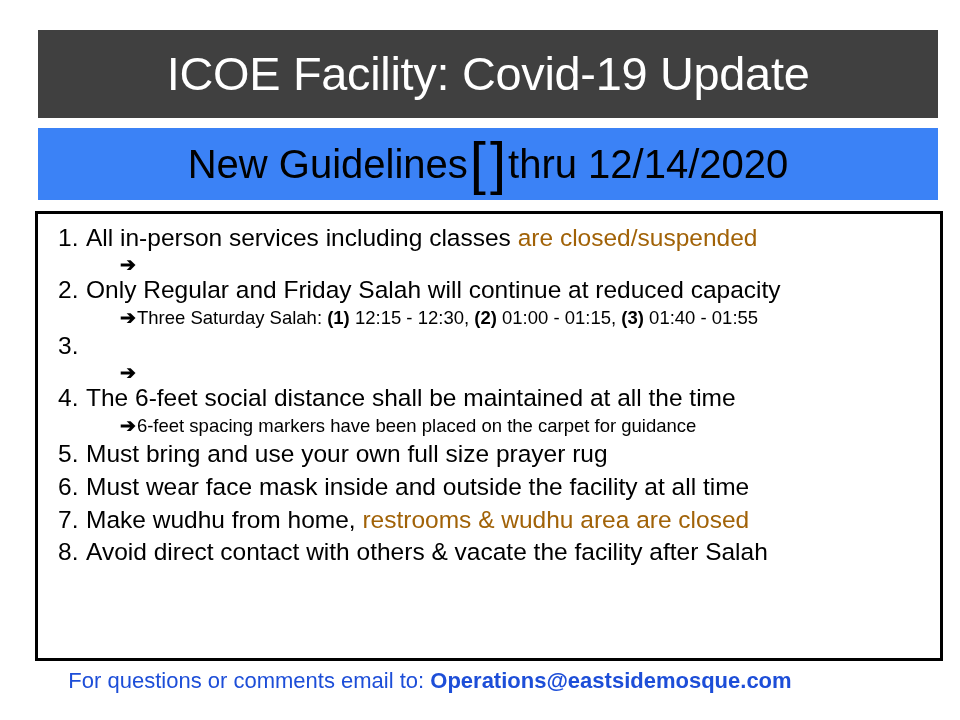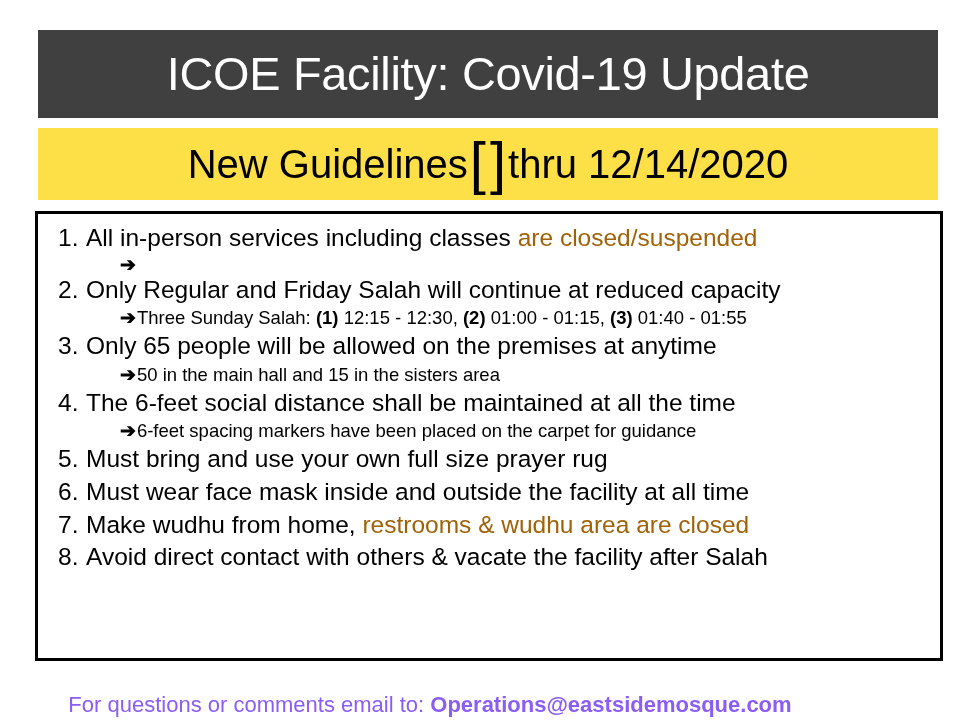--- a/index.html
+++ b/index.html
@@ -44,21 +44,21 @@
     transform: scaleX(1.02);
   }
 
   
   .subtitle-banner {
     position: absolute;
     left: 38px;
     top: 128px;
     width: 900px;
     height: 72px;
-    background: #fde047;
+    background: #3b82f6;
     display: flex;
     align-items: center;
     justify-content: center;
     box-sizing: border-box;
   }
   .subtitle-row {
     display: flex;
     align-items: center;
     justify-content: center;
     white-space: nowrap;
@@ -145,26 +145,26 @@
     line-height: 1;
   }
   .sub-text b {
     font-weight: 700;
   }
 
   
   .footer {
     position: absolute;
     left: 0;
-    top: 692px;
+    top: 668px;
     width: 860px;
     text-align: center;
     font-size: 22px;
     line-height: 1.2;
-    color: #8b5cf6;
+    color: #1d4ed8;
     white-space: nowrap;
   }
   .footer .email {
     font-weight: 700;
   }
 </style>
 </head>
 <body>
 
 <div id="poster">
@@ -195,32 +195,30 @@
         </div>
       </li>
 
       <li class="rule">
         <div class="rule-main">
           <span class="rule-num">2.</span>
           <span class="rule-text"><span>Only Regular and Friday Salah will continue at reduced capacity</span></span>
         </div>
         <div class="rule-sub">
           <span class="sub-arrow">➔</span>
-          <span class="sub-text"><span>Three Sunday Salah: </span><b>(1)</b><span> 12:15 - 12:30, </span><b>(2)</b><span> 01:00 - 01:15, </span><b>(3)</b><span> 01:40 - 01:55</span></span>
+          <span class="sub-text"><span>Three Saturday Salah: </span><b>(1)</b><span> 12:15 - 12:30, </span><b>(2)</b><span> 01:00 - 01:15, </span><b>(3)</b><span> 01:40 - 01:55</span></span>
         </div>
       </li>
 
       <li class="rule">
         <div class="rule-main">
           <span class="rule-num">3.</span>
-          <span class="rule-text"><span>Only 65 people will be allowed on the premises at anytime</span></span>
-        </div>
-        <div class="rule-sub">
-          <span class="sub-arrow">➔</span>
-          <span class="sub-text">50 in the main hall and 15 in the sisters area</span>
+        </div>
+        <div class="rule-sub">
+          <span class="sub-arrow">➔</span>
         </div>
       </li>
 
       <li class="rule">
         <div class="rule-main">
           <span class="rule-num">4.</span>
           <span class="rule-text"><span>The 6-feet social distance shall be maintained at all the time</span></span>
         </div>
         <div class="rule-sub">
           <span class="sub-arrow">➔</span>

